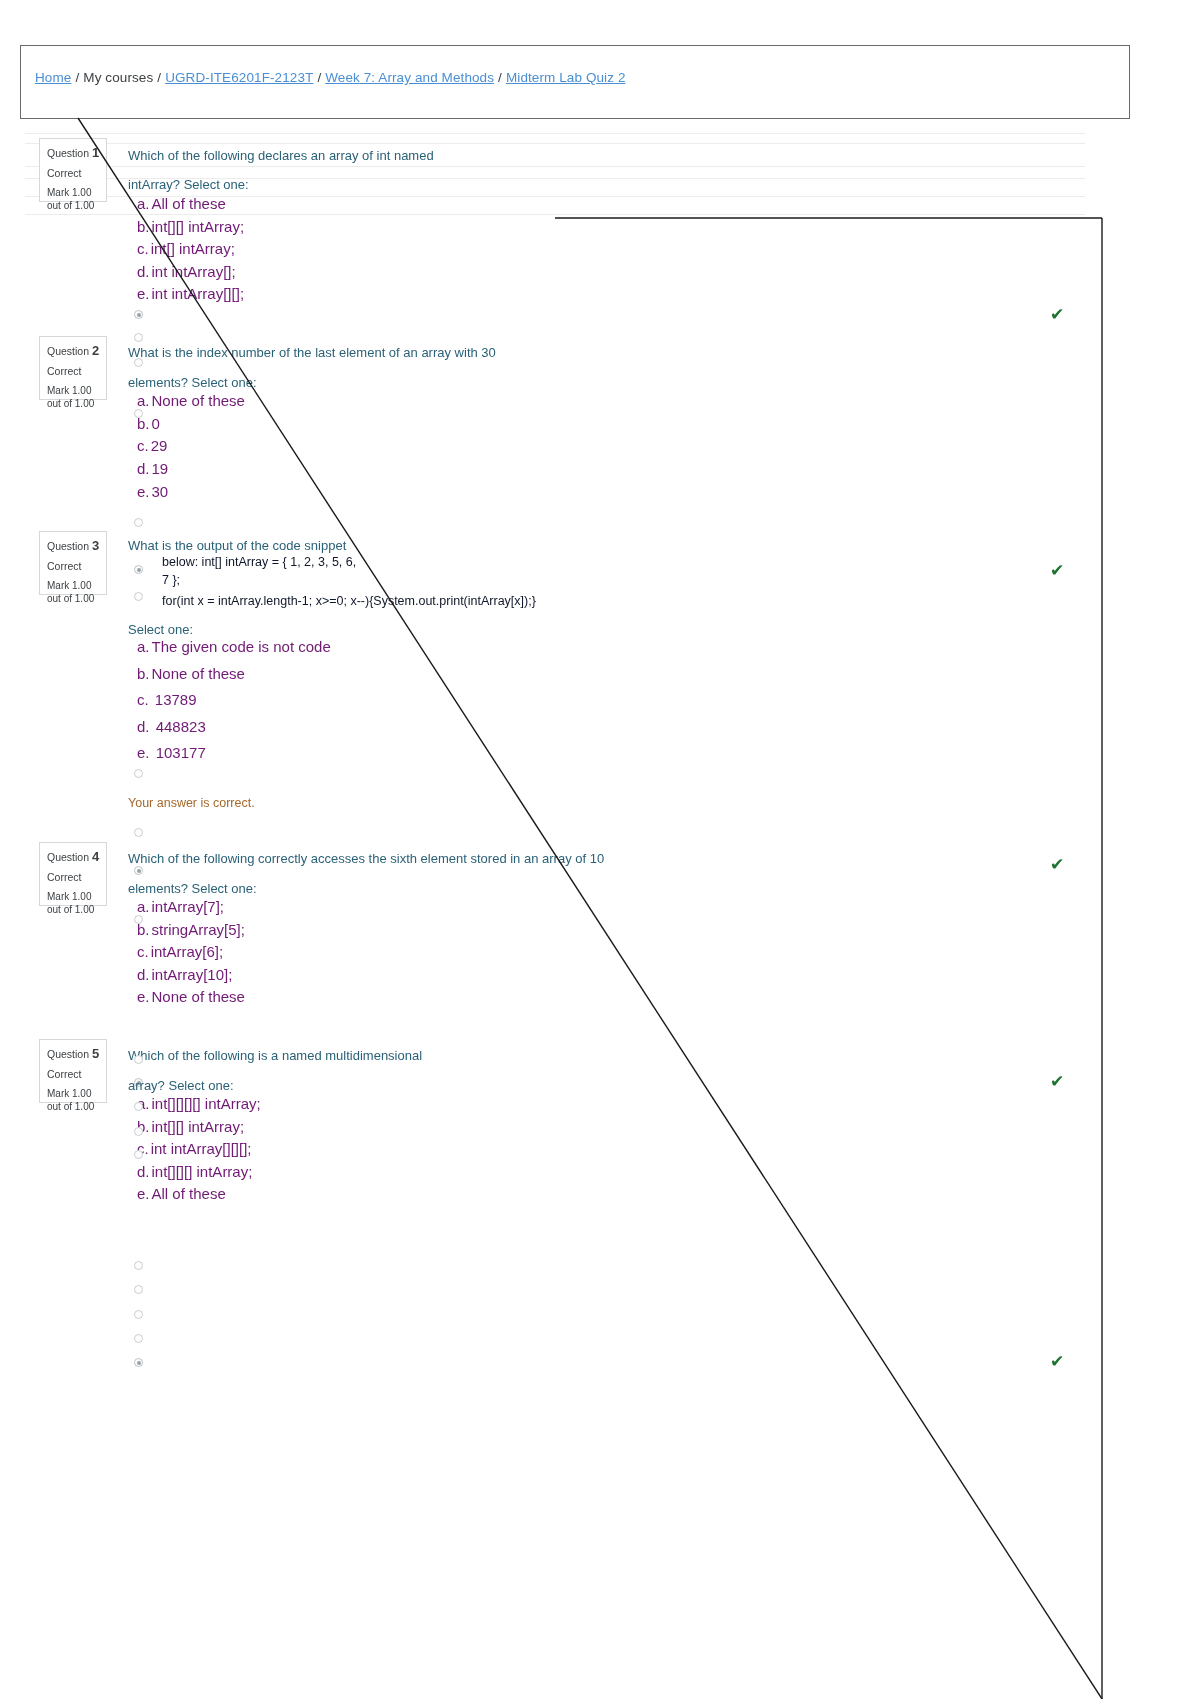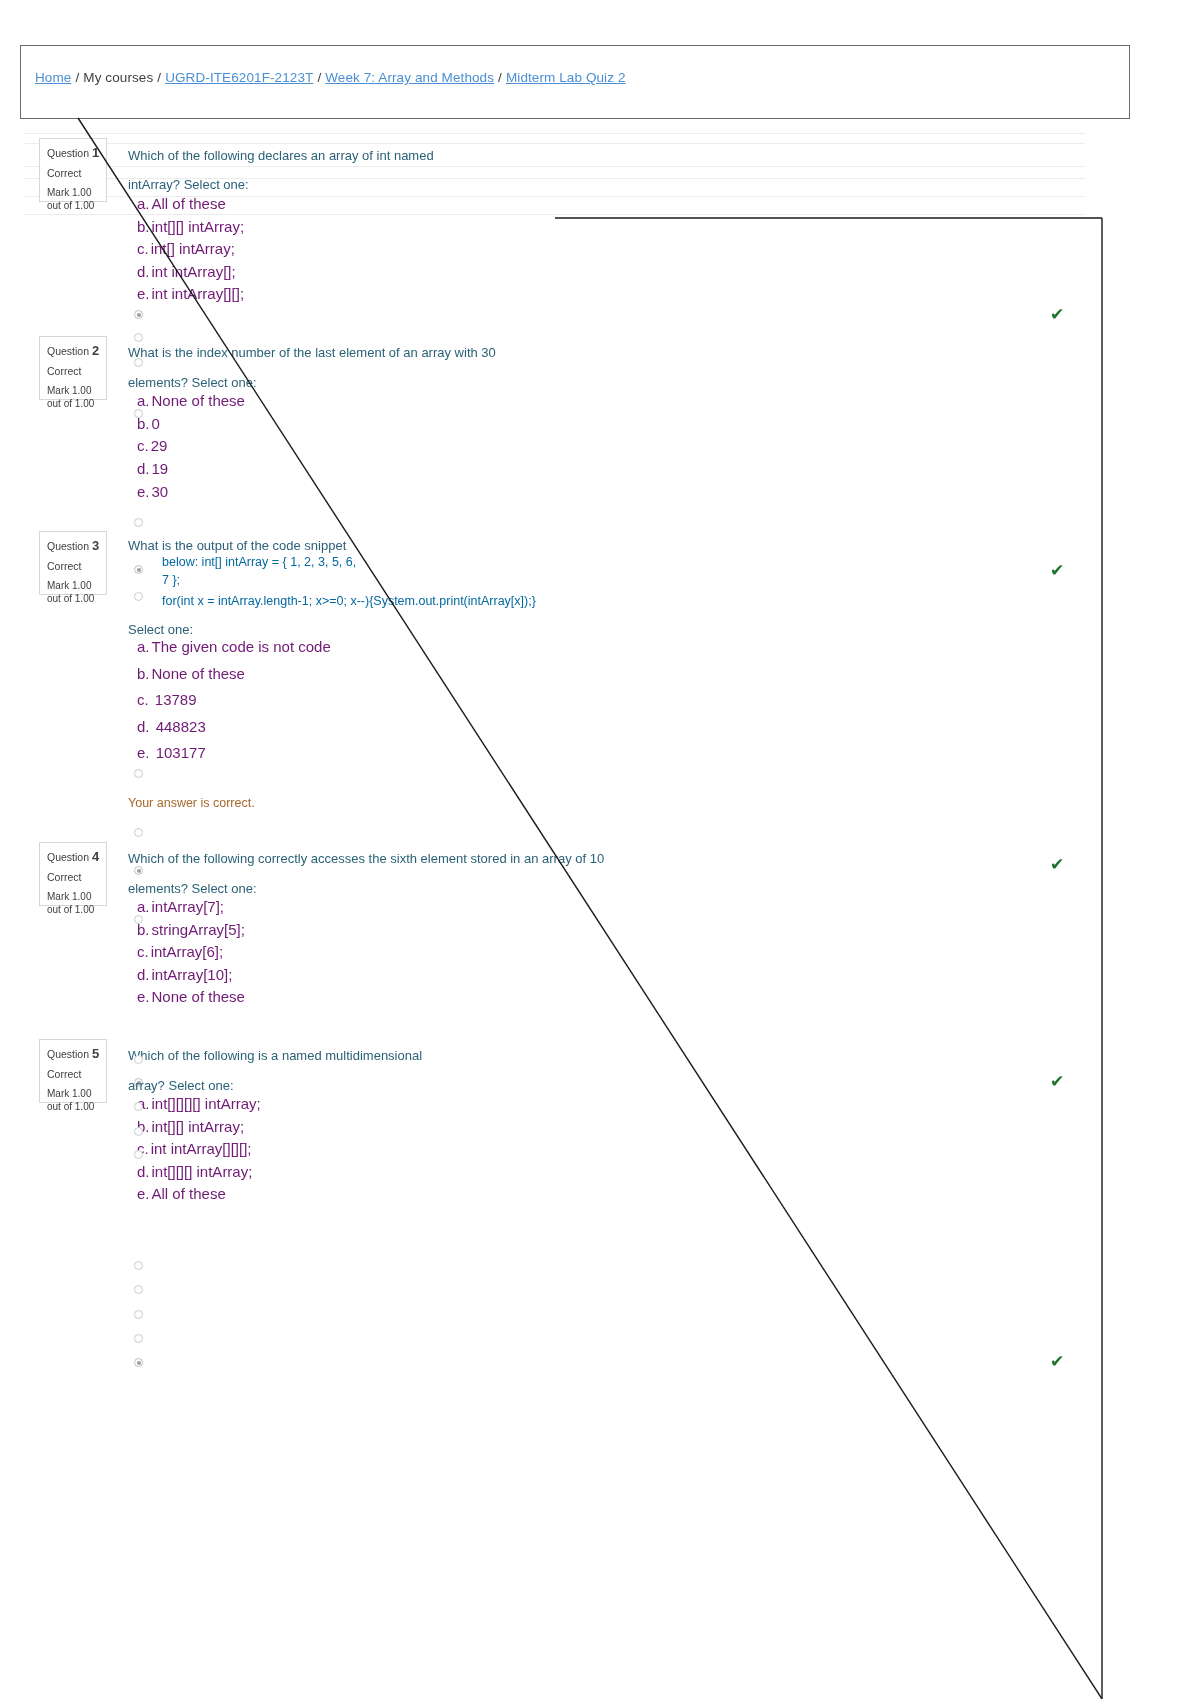--- a/index.html
+++ b/index.html
@@ -99,21 +99,21 @@
     position: absolute;
     left: 128px;
     font-size: 13px;
     color: #2a6177;
     white-space: nowrap;
   }
   .codeline {
     position: absolute;
     left: 162px;
     font-size: 12.5px;
-    color: #0369a1;
+    color: #0f172a;
     white-space: nowrap;
   }
   .opt {
     position: absolute;
     left: 137px;
     font-size: 15px;
     color: #701a75;
     white-space: nowrap;
   }
   .opt .lbl { padding-right: 2px; }

